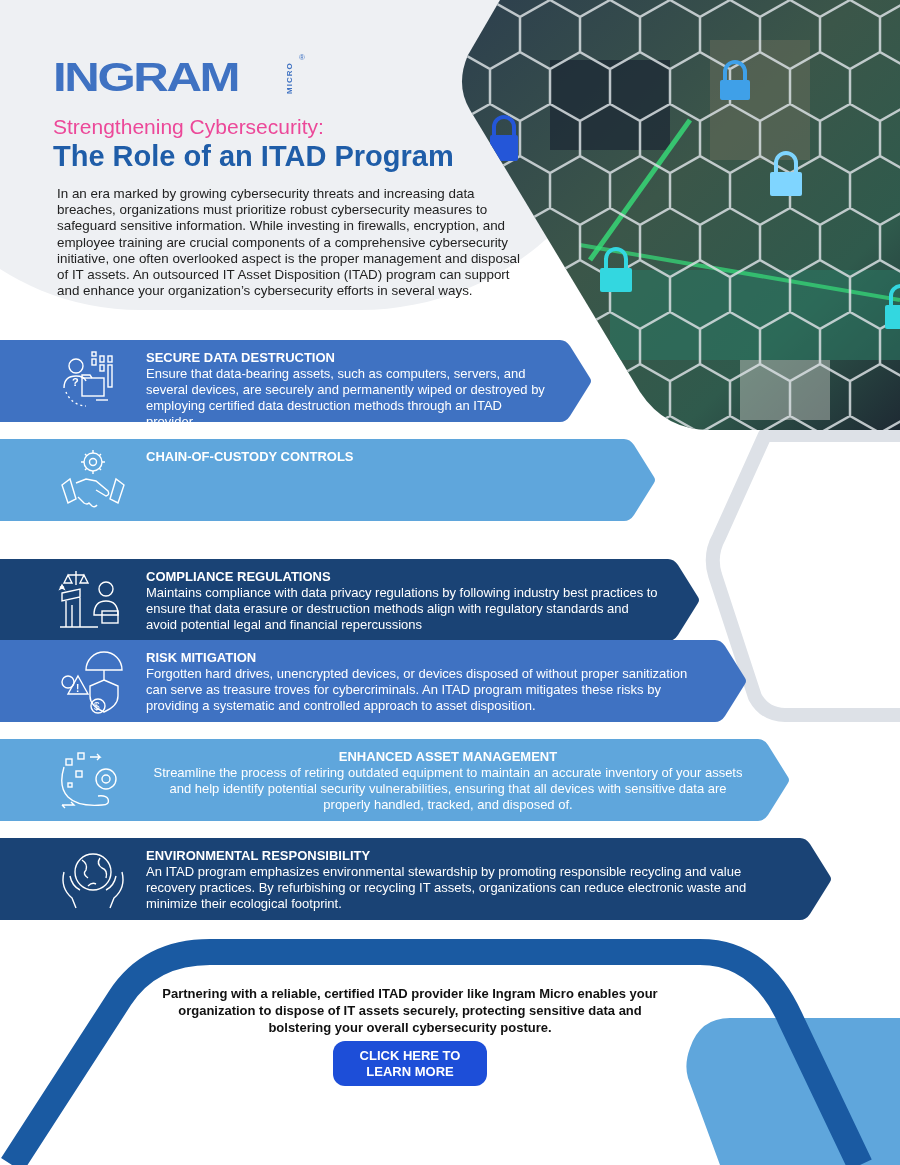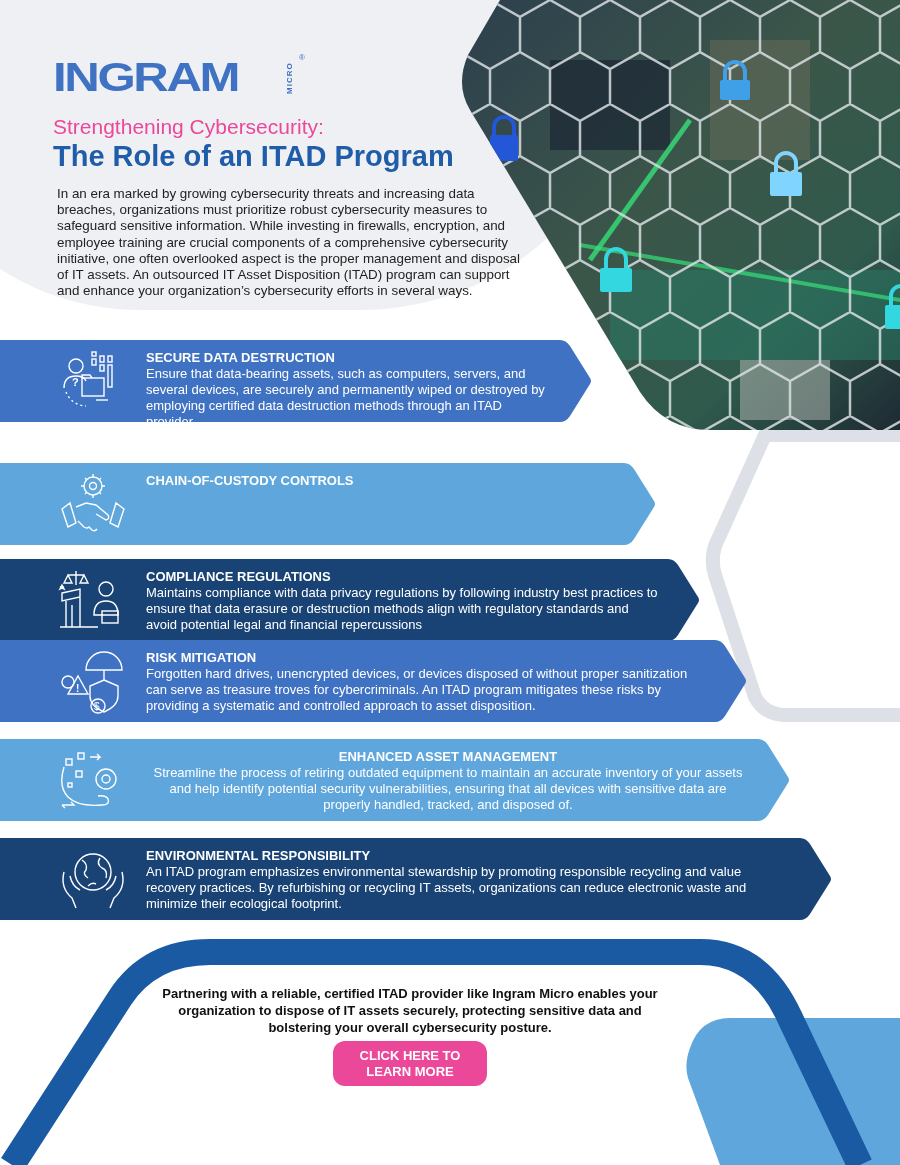--- a/index.html
+++ b/index.html
@@ -48,21 +48,21 @@
   .band .txt { position: absolute; left: 146px; top: 10px; right: 40px; }
   .band .head { font-weight: bold; font-size: 13px; line-height: 16px; }
   .band .body { font-size: 13px; line-height: 16px; }
   .bottom-arc { position: absolute; left: 0; top: 938px; width: 900px; height: 227px; }
   .closing {
     position: absolute; left: 160px; top: 985px; width: 500px; text-align: center;
     font-size: 13px; line-height: 17px; color: #111; font-weight: bold;
   }
   .cta {
     position: absolute; left: 333px; top: 1041px; width: 154px; height: 45px;
-    background: #ec4899; color: #fff; border-radius: 12px; text-align: center;
+    background: #1d4ed8; color: #fff; border-radius: 12px; text-align: center;
     font-weight: bold; font-size: 13px; line-height: 16px;
     display: flex; flex-direction: column; justify-content: center; cursor: pointer;
   }
 </style>
 </head>
 <body>
 
 <div class="bg-blob"></div>
 
 <svg class="hex-outline" viewBox="0 0 260 300">
@@ -144,21 +144,21 @@
       <rect x="50" y="17" width="4" height="22"></rect>
     <path d="M8 44 a22 22 0 0 0 20 14" stroke-dasharray="2 3"></path>
       <path d="M38 52 h12"></path>
   </svg>
   <div class="txt">
     <div class="head">SECURE DATA DESTRUCTION</div>
     <div class="body">Ensure that data-bearing assets, such as computers, servers, and several devices, are securely and permanently wiped or destroyed by employing certified data destruction methods through an ITAD provider.</div>
   </div>
 </div>
 
-<div class="band" style="top:439px;width:656px;margin-top:24px;">
+<div class="band" style="top:439px;width:656px;">
   <svg class="shape" width="656" height="82">
       <path d="M0 0 H624 Q630 0 634 6 L654 38 Q656 41 654 44 L634 76 Q630 82 624 82 H0 Z" fill="#5fa6dc"></path>
     </svg>
   <svg class="icon" viewBox="0 0 70 66" fill="none" stroke="#fff" stroke-width="1.4">
     <circle cx="35" cy="15" r="9"></circle>
       <circle cx="35" cy="15" r="3.5"></circle>
     <path d="M35 3 v3 M35 24 v3 M23 15 h3 M44 15 h3 M27 7 l2 2 M41 21 l2 2 M27 23 l2-2 M41 9 l2-2"></path>
     <path d="M4 38 l8-6 l6 20 l-8 4 Z M66 38 l-8-6 l-6 20 l8 4 Z"></path>
     <path d="M18 36 l10-4 l10 2 l12 10 q2 4-2 5 l-10-6 M20 50 l6 6 q3 2 5 0 l3 3 q3 2 5-1"></path>
   </svg>

